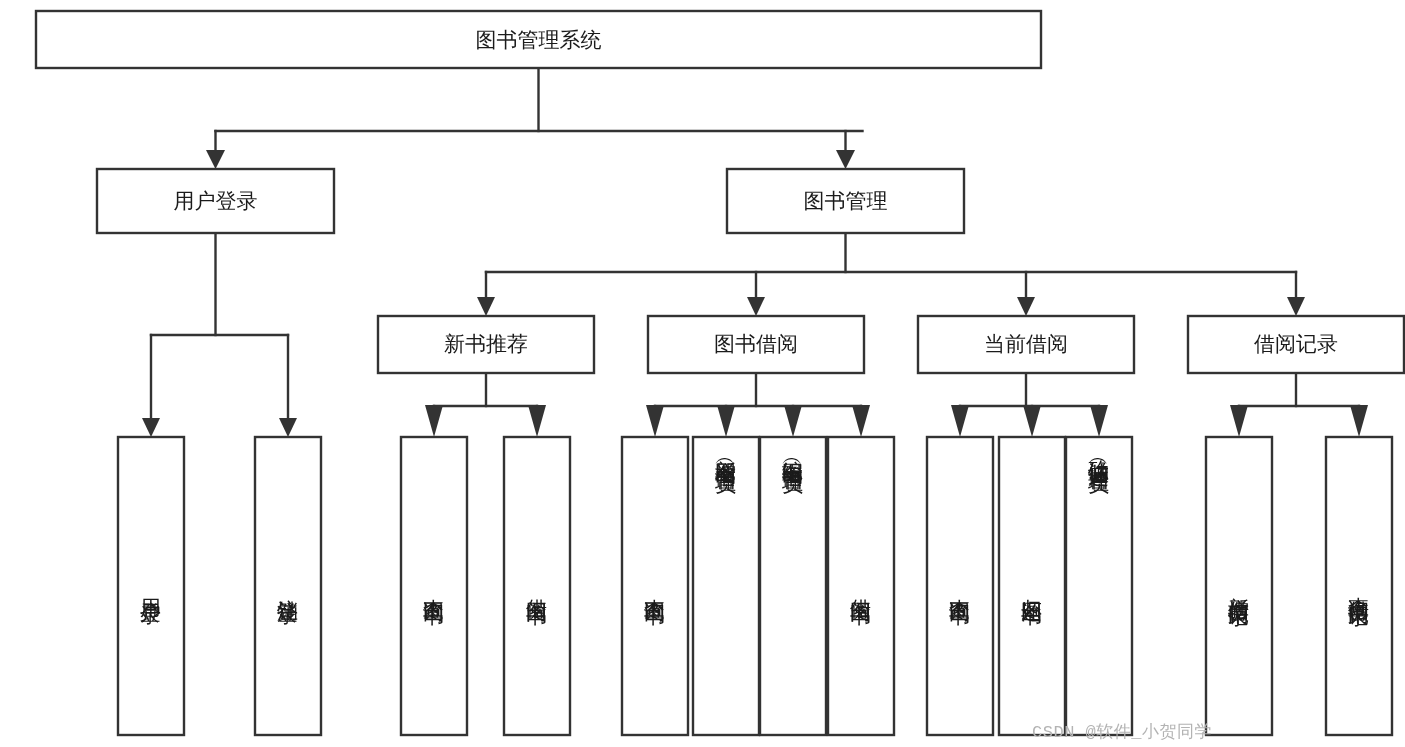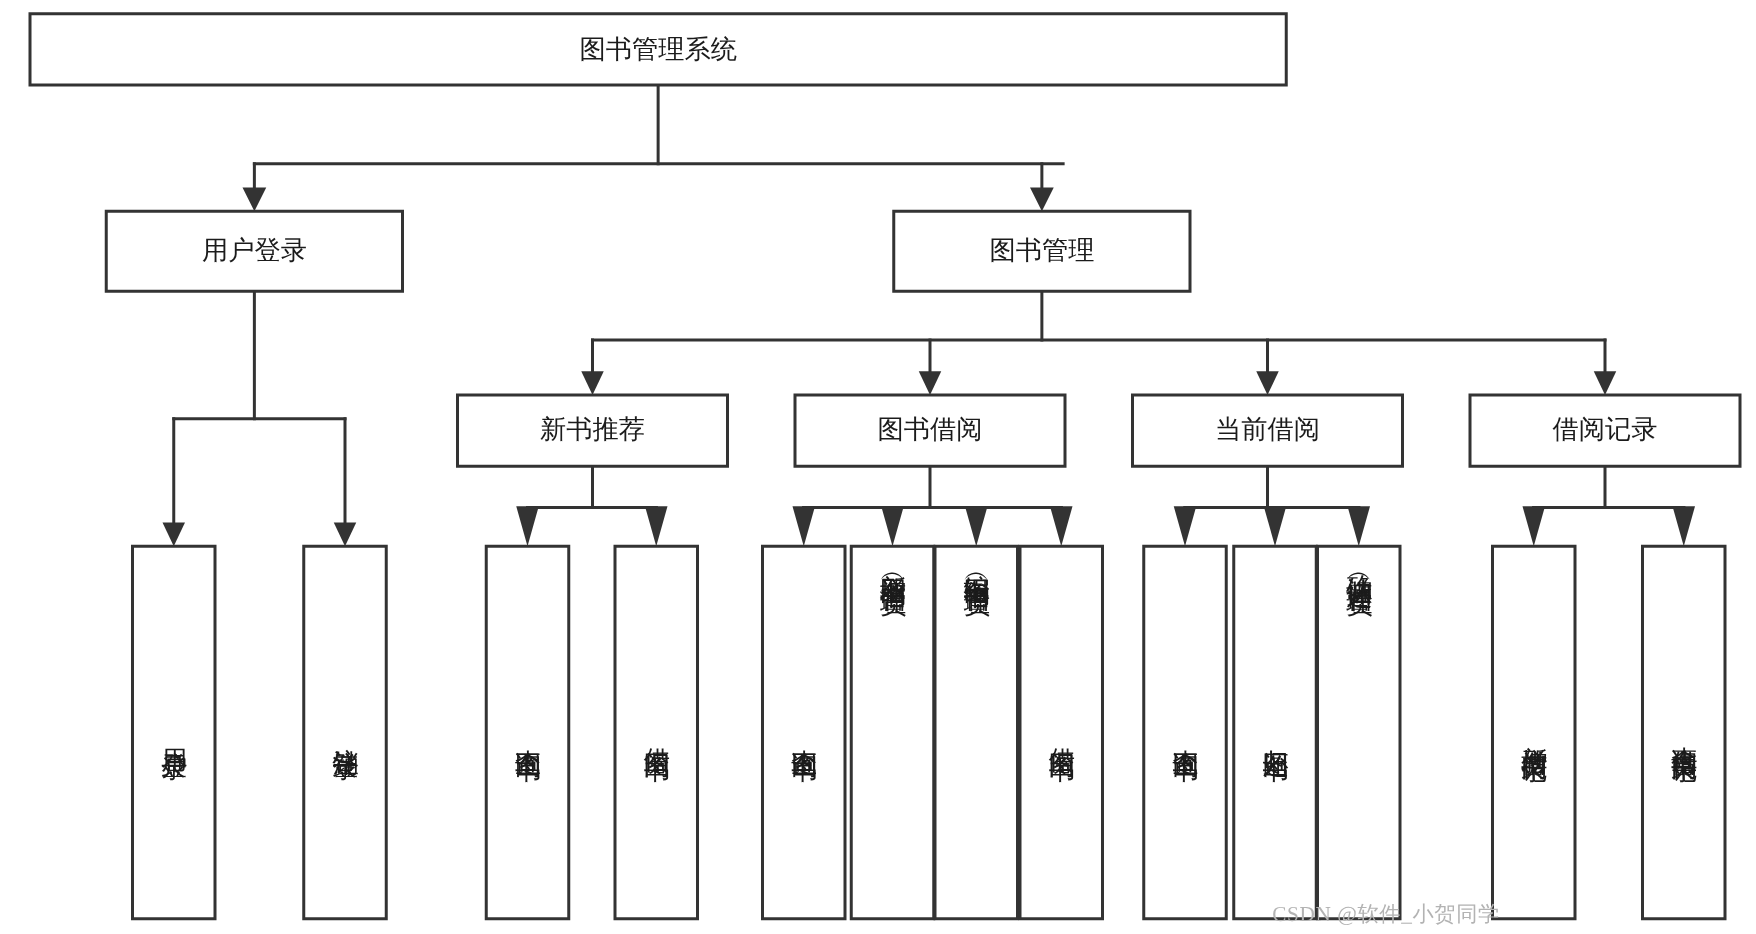--- a/index.html
+++ b/index.html
@@ -9,21 +9,21 @@
   }
   body {
     width: 1405px;
     height: 747px;
     font-family: "Liberation Sans", "DejaVu Sans", sans-serif;
     overflow: hidden;
     position: relative;
   }
   #diagram-root {
     position: absolute;
-    left: 4px;
+    left: 16px;
     top: 0;
     width: 1204px;
     height: 747px;
   }
   svg#tree-svg {
     display: block;
     width: 1405px;
     height: 747px;
   }
   .node-box {
@@ -65,21 +65,21 @@
     position: absolute;
     display: flex;
     align-items: center;
     justify-content: center;
     pointer-events: none;
   }
   .watermark {
     position: absolute;
     right: 8px;
     bottom: 4px;
-    font-family: Liberation Serif, serif;
+    font-family: Liberation Mono, monospace;
     font-size: 17px;
     color: #b3b3b3;
     white-space: nowrap;
     letter-spacing: 0.5px;
   }
 </style>
 </head>
 <body>
 
 <div id="diagram-root">

